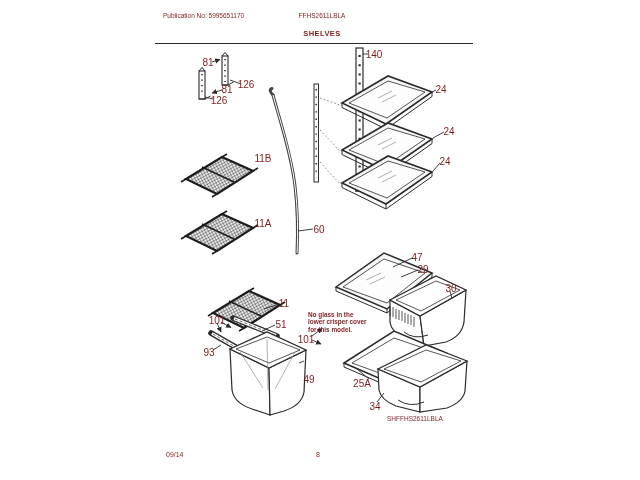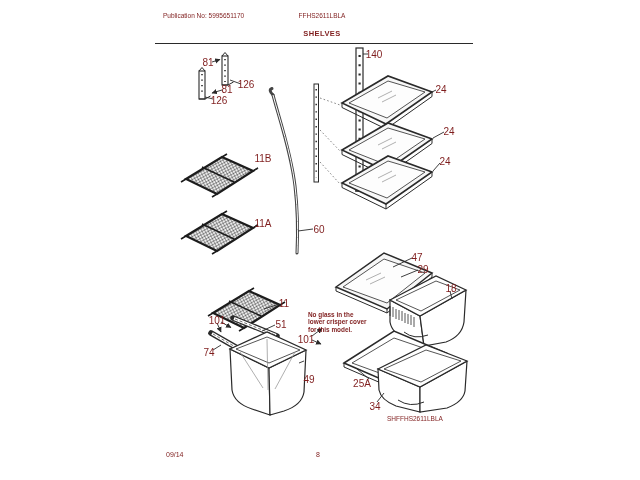--- a/index.html
+++ b/index.html
@@ -194,26 +194,26 @@
   <div class="callout" style="left:208px;top:62px">81</div>
   <div class="callout" style="left:246px;top:84px">126</div>
   <div class="callout" style="left:227px;top:89px">81</div>
   <div class="callout" style="left:219px;top:100px">126</div>
   <div class="callout" style="left:263px;top:158px">11B</div>
   <div class="callout" style="left:263px;top:223px">11A</div>
   <div class="callout" style="left:319px;top:229px">60</div>
   <div class="callout" style="left:284px;top:303px">11</div>
   <div class="callout" style="left:217px;top:320px">101</div>
   <div class="callout" style="left:281px;top:324px">51</div>
-  <div class="callout" style="left:209px;top:352px">74</div>
+  <div class="callout" style="left:209px;top:352px">93</div>
   <div class="callout" style="left:306px;top:339px">101</div>
   <div class="callout" style="left:309px;top:379px">49</div>
   <div class="callout" style="left:417px;top:257px">47</div>
   <div class="callout" style="left:423px;top:269px">29</div>
-  <div class="callout" style="left:451px;top:288px">18</div>
+  <div class="callout" style="left:451px;top:288px">30</div>
   <div class="callout" style="left:362px;top:383px">25A</div>
   <div class="callout" style="left:375px;top:406px">34</div>
 
   <span class="lbl dcode">SHFFHS2611LBLA</span>
   <span class="lbl fdate">09/14</span>
   <span class="lbl fpage">8</span>
 
 </div>
 
 </body></html>

